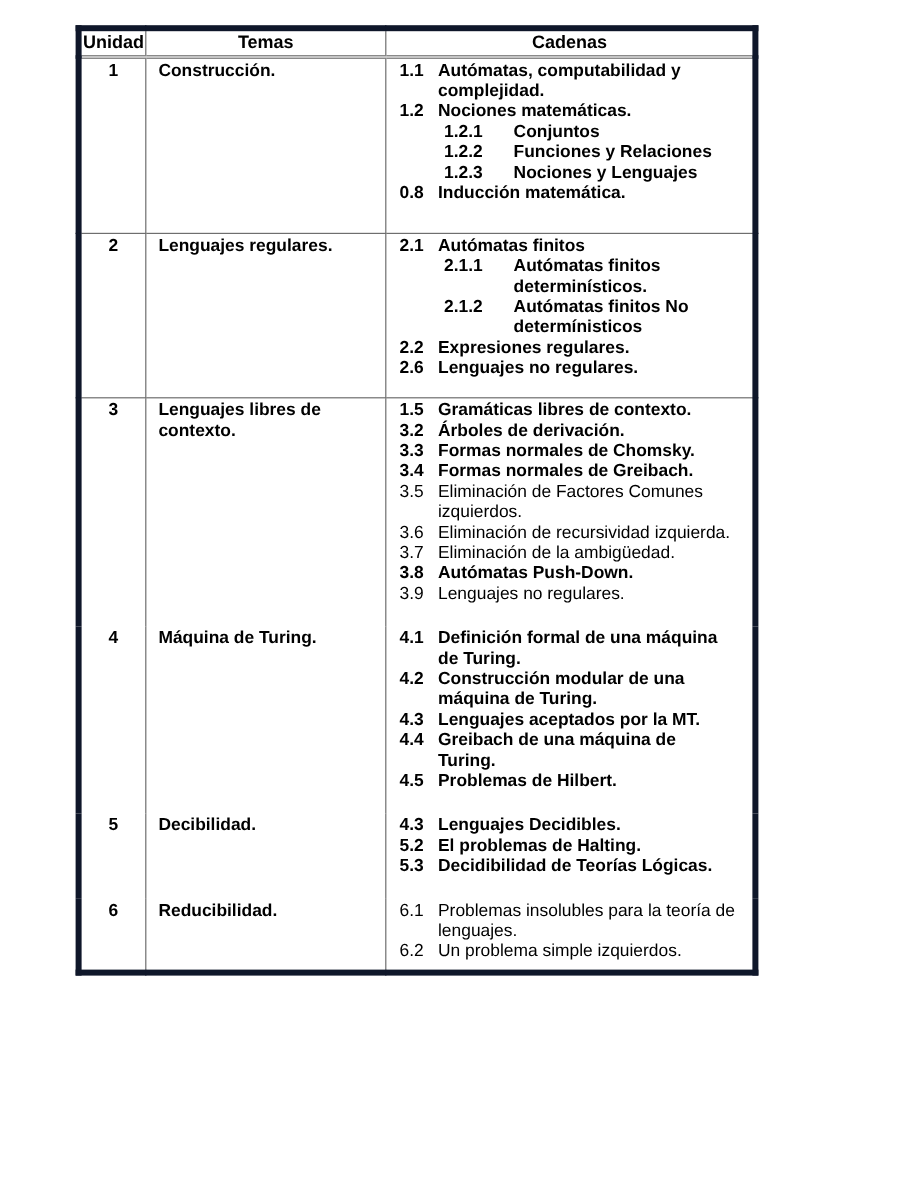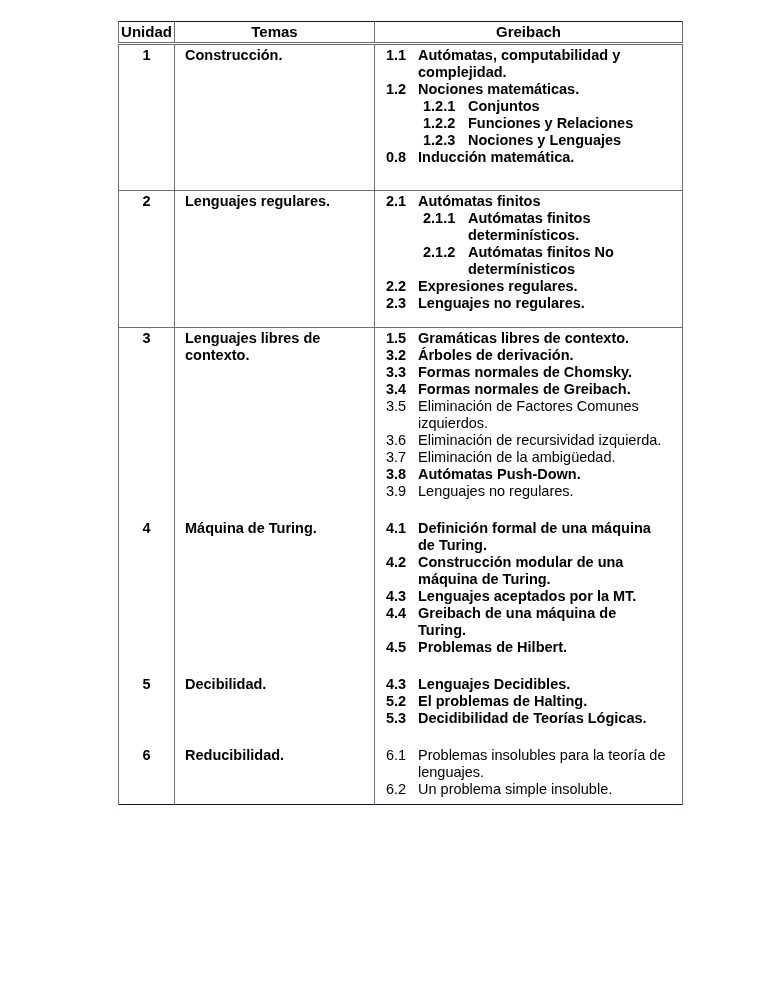--- a/index.html
+++ b/index.html
@@ -17,24 +17,24 @@
     text-align:center;
     font-size:28px;
     line-height:34px;
     font-weight:bold;
     letter-spacing:0.2px;
   }
 
   table.doc-table {
     border-collapse:collapse;
     table-layout:fixed;
-    margin-left:118px;
+    margin-left:63px;
     margin-top:21px;
     width:564px;
-    border:1px solid #0f172a;
+    border:5px solid #0f172a;
   }
   col.c-unidad { width:56px; }
   col.c-tema   { width:200px; }
   col.c-sub    { width:308px; }
 
   th {
     border-left:1px solid #6e6e6e;
     border-right:1px solid #6e6e6e;
     border-bottom:3px double #6e6e6e;
     font-size:15px;
@@ -61,21 +61,21 @@
   tr.r5 td { padding-bottom:18px; }
   tr.r6 td { padding-bottom:6px;  }
 
   td.cell-unidad { text-align:center; font-weight:bold; }
   td.cell-tema   { padding-left:10px; padding-right:6px; font-weight:bold; white-space:pre-line; }
   td.cell-sub    { padding-left:0; }
 
   .sub-line { display:flex; align-items:flex-start; }
   .sub-line.l1 { padding-left:11px; }
   .sub-line.l1 .num { flex:0 0 32px; }
-  .sub-line.l2 { padding-left:48px; }
+  .sub-line.l2 { padding-left:48px;gap:13px; }
   .sub-line.l2 .num { flex:0 0 45px; }
   .sub-line .txt { white-space:pre-line; padding-right:4px; }
   .w-bold { font-weight:bold; }
   .w-reg  { font-weight:normal; }
 </style>
 </head>
 <body>
 
 <div class="page">
 
@@ -83,21 +83,21 @@
   <table class="doc-table">
     <colgroup>
       <col class="c-unidad">
       <col class="c-tema">
       <col class="c-sub">
     </colgroup>
     <thead>
       <tr>
         <th>Unidad</th>
         <th>Temas</th>
-        <th>Greibach</th>
+        <th>Cadenas</th>
       </tr>
     </thead>
     <tbody id="table-body">
 
     <tr class="r1 divider">
           <td class="cell-unidad">1</td>
           <td class="cell-tema w-bold">Construcción.</td>
           <td class="cell-sub">
             <div class="sub-line l1 w-bold">
               <span class="num">1.1</span>
@@ -142,21 +142,21 @@
             <div class="sub-line l2 w-bold">
               <span class="num">2.1.2</span>
               <span class="txt">Autómatas finitos No
 determínisticos</span>
             </div>
             <div class="sub-line l1 w-bold">
               <span class="num">2.2</span>
               <span class="txt">Expresiones regulares.</span>
             </div>
             <div class="sub-line l1 w-bold">
-              <span class="num">2.3</span>
+              <span class="num">2.6</span>
               <span class="txt">Lenguajes no regulares.</span>
             </div>
           </td>
         </tr>
         <tr class="r3">
           <td class="cell-unidad">3</td>
           <td class="cell-tema w-bold">Lenguajes libres de
 contexto.</td>
           <td class="cell-sub">
             <div class="sub-line l1 w-bold">
@@ -249,20 +249,20 @@
           <td class="cell-unidad">6</td>
           <td class="cell-tema w-bold">Reducibilidad.</td>
           <td class="cell-sub">
             <div class="sub-line l1 w-reg">
               <span class="num">6.1</span>
               <span class="txt">Problemas insolubles para la teoría de
 lenguajes.</span>
             </div>
             <div class="sub-line l1 w-reg">
               <span class="num">6.2</span>
-              <span class="txt">Un problema simple insoluble.</span>
+              <span class="txt">Un problema simple izquierdos.</span>
             </div>
           </td>
         </tr>
       </tbody>
   </table>
 
 </div>
 
 </body></html>

